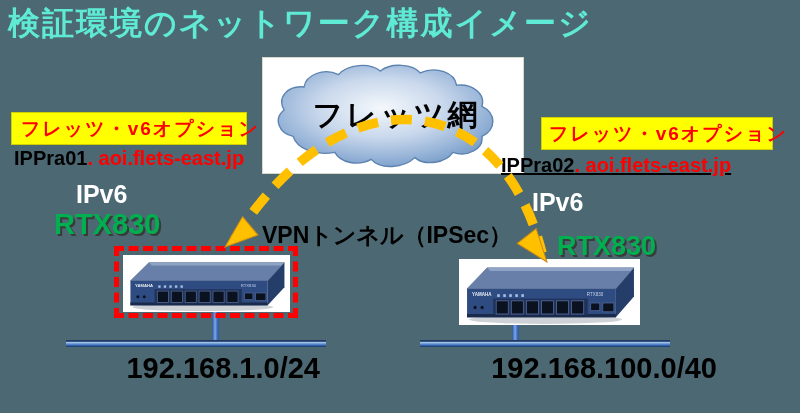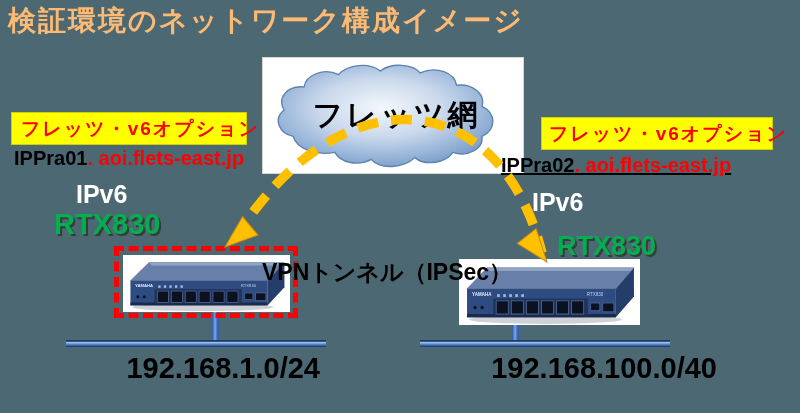--- a/index.html
+++ b/index.html
@@ -1,24 +1,24 @@
 <!DOCTYPE html>
 <html><head>
 <meta charset="utf-8">
 <style>
   html,body{margin:0;padding:0;}
   body{font-family:"Liberation Sans","DejaVu Sans",sans-serif;}
   .canvas{position:relative;width:800px;height:413px;background:#4C6872;overflow:hidden;}
   .abs{position:absolute;}
-  .title{left:8px;top:2px;font-size:28px;font-weight:800;color:#fdba74;letter-spacing:2px;white-space:nowrap;z-index:4;}
+  .title{left:8px;top:2px;font-size:32px;font-weight:800;color:#5eead4;letter-spacing:2px;white-space:nowrap;z-index:4;}
   .cloud-box{left:262px;top:57px;width:262px;height:117px;background:#ffffff;border:1px solid #d8d8cc;box-sizing:border-box;z-index:1;}
   .cloud-svg{left:12px;top:6px;width:236px;height:106px;}
   .cloud-label{left:0;right:0;top:37px;text-align:center;font-size:30px;font-weight:800;color:#000;letter-spacing:3px;padding-left:7px;}
   .arc-svg{left:0;top:0;width:800px;height:413px;z-index:5;pointer-events:none;}
-  .vpn-label{left:262px;top:220px;font-size:23px;font-weight:800;color:#000;white-space:nowrap;z-index:6;margin-top:37px;}
+  .vpn-label{left:262px;top:220px;font-size:23px;font-weight:800;color:#000;white-space:nowrap;z-index:6;}
   .opt-box{background:#FFFF00;border:1px solid #cfcf00;box-sizing:border-box;display:flex;align-items:center;justify-content:center;z-index:4;}
   .opt-box span{font-size:19px;font-weight:800;color:#FF0000;letter-spacing:2px;white-space:nowrap;margin-left:23px;}
   .opt-left{left:11px;top:112px;width:236px;height:33px;}
   .opt-right{left:541px;top:117px;width:232px;height:33px;}
   .fqdn{font-size:20px;font-weight:800;color:#000;white-space:nowrap;z-index:4;}
   .fqdn .red{color:#FF0000;margin-top:45px;}
   .fqdn-left{left:14px;top:147px;}
   .fqdn-right{left:501px;top:154px;text-decoration:underline;}
   .proto{font-size:25px;font-weight:800;color:#ffffff;white-space:nowrap;z-index:4;}
   .proto-left{left:76px;top:180px;}

